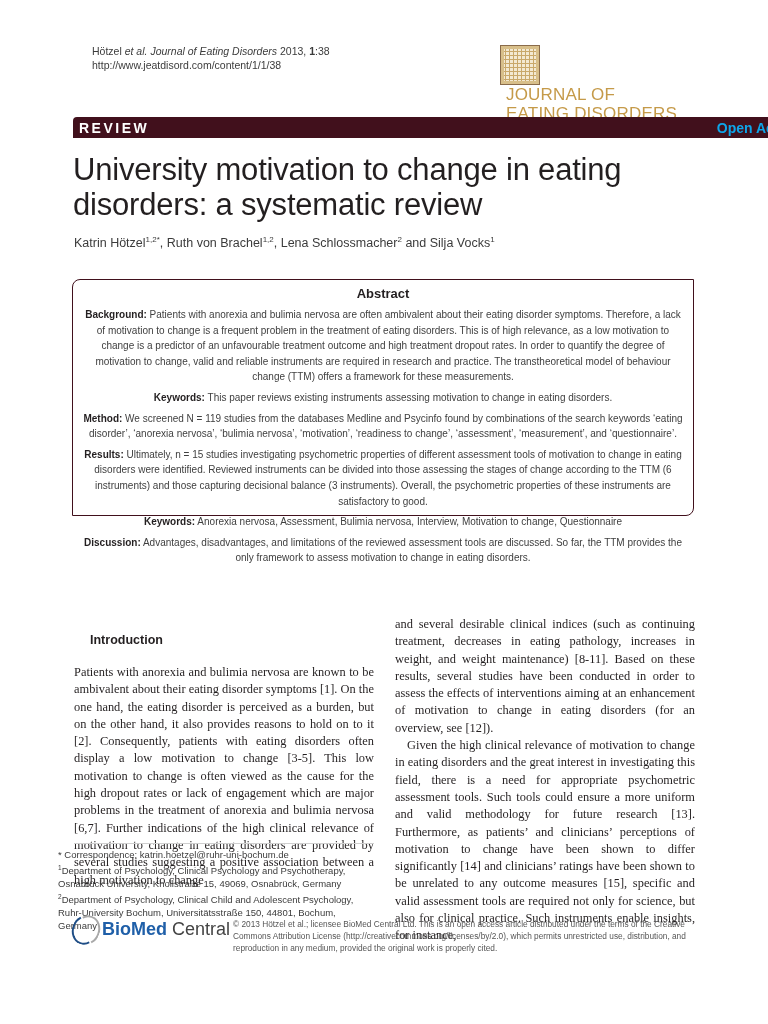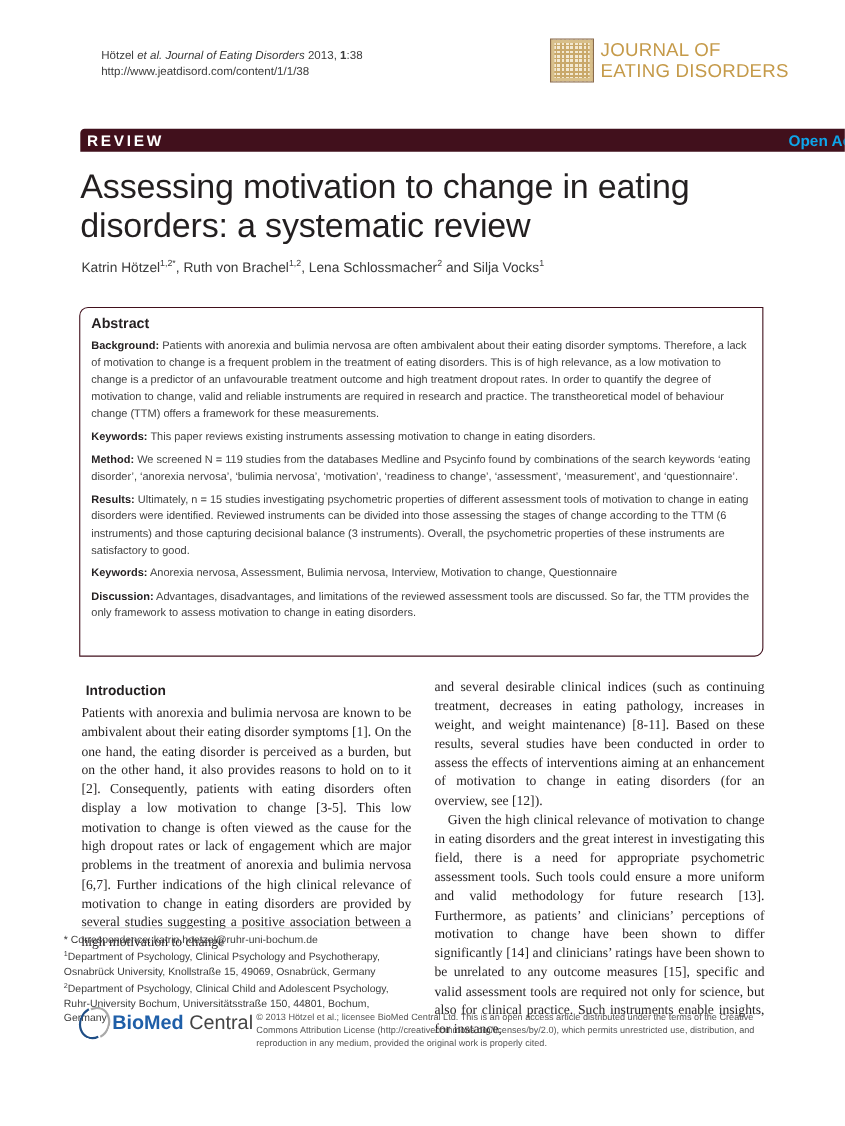--- a/index.html
+++ b/index.html
@@ -3,49 +3,49 @@
 <meta charset="utf-8">
 <style>
   html, body { margin: 0; padding: 0; }
   body {
     width: 768px; height: 1024px; background: #ffffff; position: relative; overflow: hidden;
     font-family: "Liberation Sans", sans-serif; color: #231f20;
   }
   .citation { position: absolute; left: 92px; top: 44px; font-size: 10.5px; line-height: 14px; color: #3b3b3b; }
   .citation i { font-style: italic; }
   .citation b { font-weight: bold; }
-  .journal-logo { position: absolute; left: 500px; top: 35px; display: flex; align-items: center; }
+  .journal-logo { position: absolute; left: 500px; top: 45px; display: flex; align-items: flex-start; flex-direction: column; }
   .logo-mark {
     width: 40px; height: 40px; border: 1px solid #8a6b4a; box-sizing: border-box;
     background:
       repeating-linear-gradient(90deg, #c9a86a 0 1.5px, transparent 1.5px 4px),
       repeating-linear-gradient(0deg, #c9a86a 0 1.5px, #f3e9d2 1.5px 4px);
     box-shadow: inset 0 0 0 3px #d8bf8a;
   }
   .logo-text { margin-left: 6px; color: #c59a49; font-size: 17px; line-height: 19px; font-weight: normal; letter-spacing: 0.2px; }
   .banner {
     position: absolute; left: 73px; top: 117px; width: 738px; height: 21px; background: #41101c;
     border-radius: 4px 0 4px 0; display: flex; justify-content: space-between; align-items: center;
   }
   .banner .type { color: #ffffff; font-weight: bold; font-size: 14px; letter-spacing: 2.5px; margin-left: 6px; }
   .banner .oa { color: #0ea5e9; font-weight: bold; font-size: 14px; margin-right: 6px; }
   .title { position: absolute; left: 73px; top: 152px; width: 600px; font-size: 31px; line-height: 35px; color: #231f20; letter-spacing: -0.2px; }
   .authors { position: absolute; left: 74px; top: 235px; font-size: 12.5px; color: #3b3b3b; }
   .authors sup { font-size: 8px; }
   .abstract-box {
-    position: absolute; left: 72px; top: 279px; width: 622px; height: 318px;
-    border: 1.5px solid #41101c; border-radius: 8px 0 8px 0; box-sizing: border-box; padding: 6px 10px;
+    position: absolute; left: 72px; top: 279px; width: 622px; height: 237px;
+    border: 1.5px solid #41101c; border-radius: 8px 0 8px 0; box-sizing: border-box; padding: 6px 10px; text-align: center;
   }
   .abstract-box h2 { margin: 0 0 6px 0; font-size: 13px; font-weight: bold; color: #231f20; }
   .abstract-box p { margin: 0 0 5px 0; font-size: 10px; line-height: 15.6px; color: #404040; }
   .abstract-box p b { color: #231f20; }
   .col { position: absolute; top: 616px; width: 300px; font-family: "Liberation Serif", serif; font-size: 12.4px; line-height: 17.3px; color: #231f20; text-align: justify; }
   .col-left { left: 74px; }
   .col-right { left: 395px; }
-  .col h3 { font-family: "Liberation Sans", sans-serif; font-size: 12.5px; margin: 4px; font-weight: bold; line-height: 16px; }
+  .col h3 { font-family: "Liberation Sans", sans-serif; font-size: 12.5px; margin: 16px; font-weight: bold; line-height: 16px; }
   .col p { margin: 0; }
   .col p.indent { text-indent: 12px; }
   .footnote-rule { position: absolute; left: 74px; top: 843px; width: 300px; border-top: 1px solid #cfcfcf; }
   .footnotes { position: absolute; left: 58px; top: 848px; width: 300px; font-size: 9.5px; line-height: 13px; color: #3b3b3b; }
   .footnotes sup { font-size: 6.5px; }
   .bmc-logo { position: absolute; left: 72px; top: 915px; display: flex; align-items: center; }
   .bmc-ring { width: 24px; height: 28px; position: relative; }
   .bmc-ring::before { content: ""; position: absolute; left: 0; top: 0; width: 22px; height: 26px; border: 2.5px solid #1f4e86; border-radius: 50%; border-right-color: transparent; border-top-color: transparent; transform: rotate(20deg); }
   .bmc-ring::after { content: ""; position: absolute; left: 2px; top: 0; width: 22px; height: 26px; border: 2.5px solid #a9a9a9; border-radius: 50%; border-left-color: transparent; border-bottom-color: transparent; transform: rotate(20deg); }
   .bmc-text { margin-left: 6px; font-size: 18px; }
@@ -73,21 +73,21 @@
     <div>JOURNAL OF</div>
     <div>EATING DISORDERS</div>
   </div>
 </div>
 
 <div class="banner">
   <span class="type">REVIEW</span>
   <span class="oa">Open Access</span>
 </div>
 
-<h1 class="title" style="margin:0;font-weight:normal;">Assessing motivation to change in eating disorders: a systematic review</h1>
+<h1 class="title" style="margin:0;font-weight:normal;">University motivation to change in eating disorders: a systematic review</h1>
 
 <div class="authors">
   <span><span>Katrin Hötzel</span><sup>1,2*</sup><span>, </span></span><span><span>Ruth von Brachel</span><sup>1,2</sup><span>, </span></span><span><span>Lena Schlossmacher</span><sup>2</sup><span> and </span></span><span><span>Silja Vocks</span><sup>1</sup></span>
 </div>
 
 <div class="abstract-box">
   <h2>Abstract</h2>
   <p><b>Background:</b><span> Patients with anorexia and bulimia nervosa are often ambivalent about their eating disorder symptoms. Therefore, a lack of motivation to change is a frequent problem in the treatment of eating disorders. This is of high relevance, as a low motivation to change is a predictor of an unfavourable treatment outcome and high treatment dropout rates. In order to quantify the degree of motivation to change, valid and reliable instruments are required in research and practice. The transtheoretical model of behaviour change (TTM) offers a framework for these measurements.</span></p>
   <p><b>Keywords:</b><span> This paper reviews existing instruments assessing motivation to change in eating disorders.</span></p>
   <p><b>Method:</b><span> We screened N = 119 studies from the databases Medline and Psycinfo found by combinations of the search keywords ‘eating disorder’, ‘anorexia nervosa’, ‘bulimia nervosa’, ‘motivation’, ‘readiness to change’, ‘assessment’, ‘measurement’, and ‘questionnaire’.</span></p>

